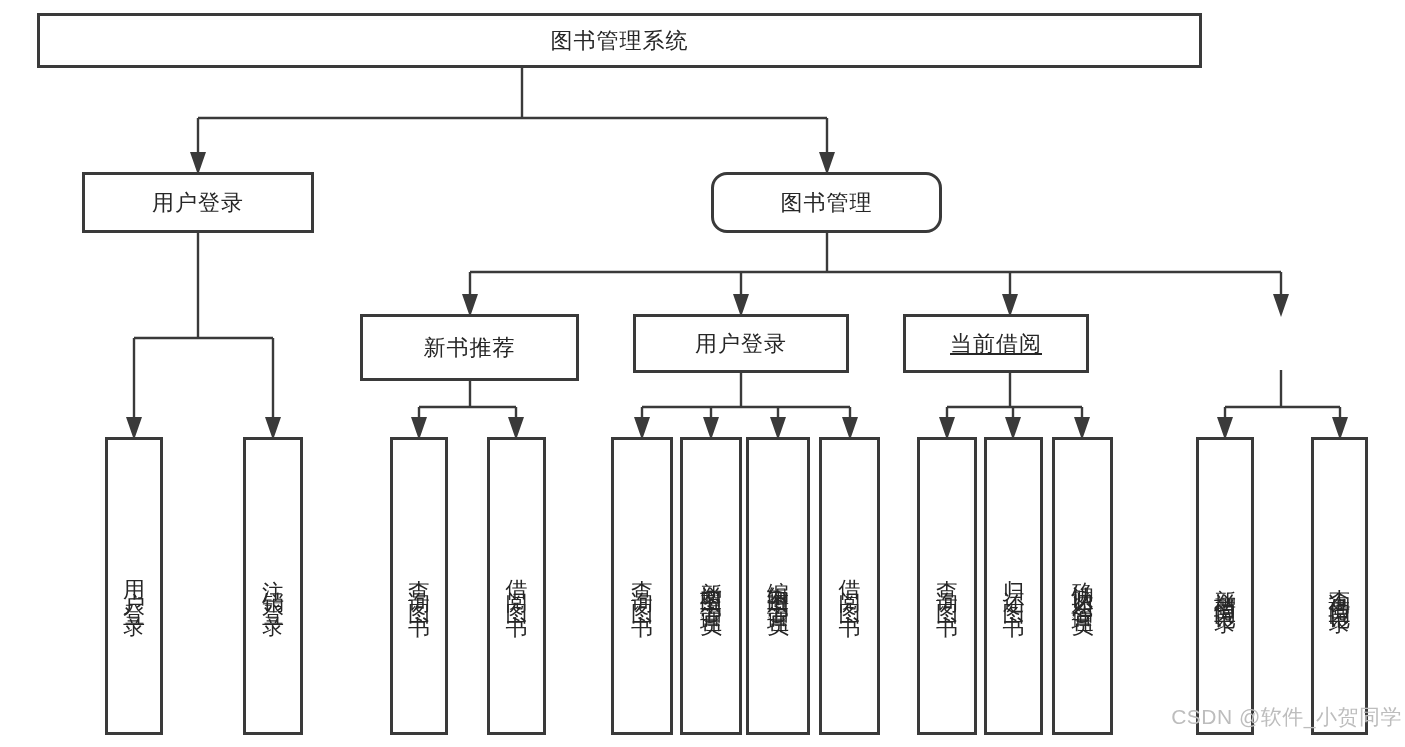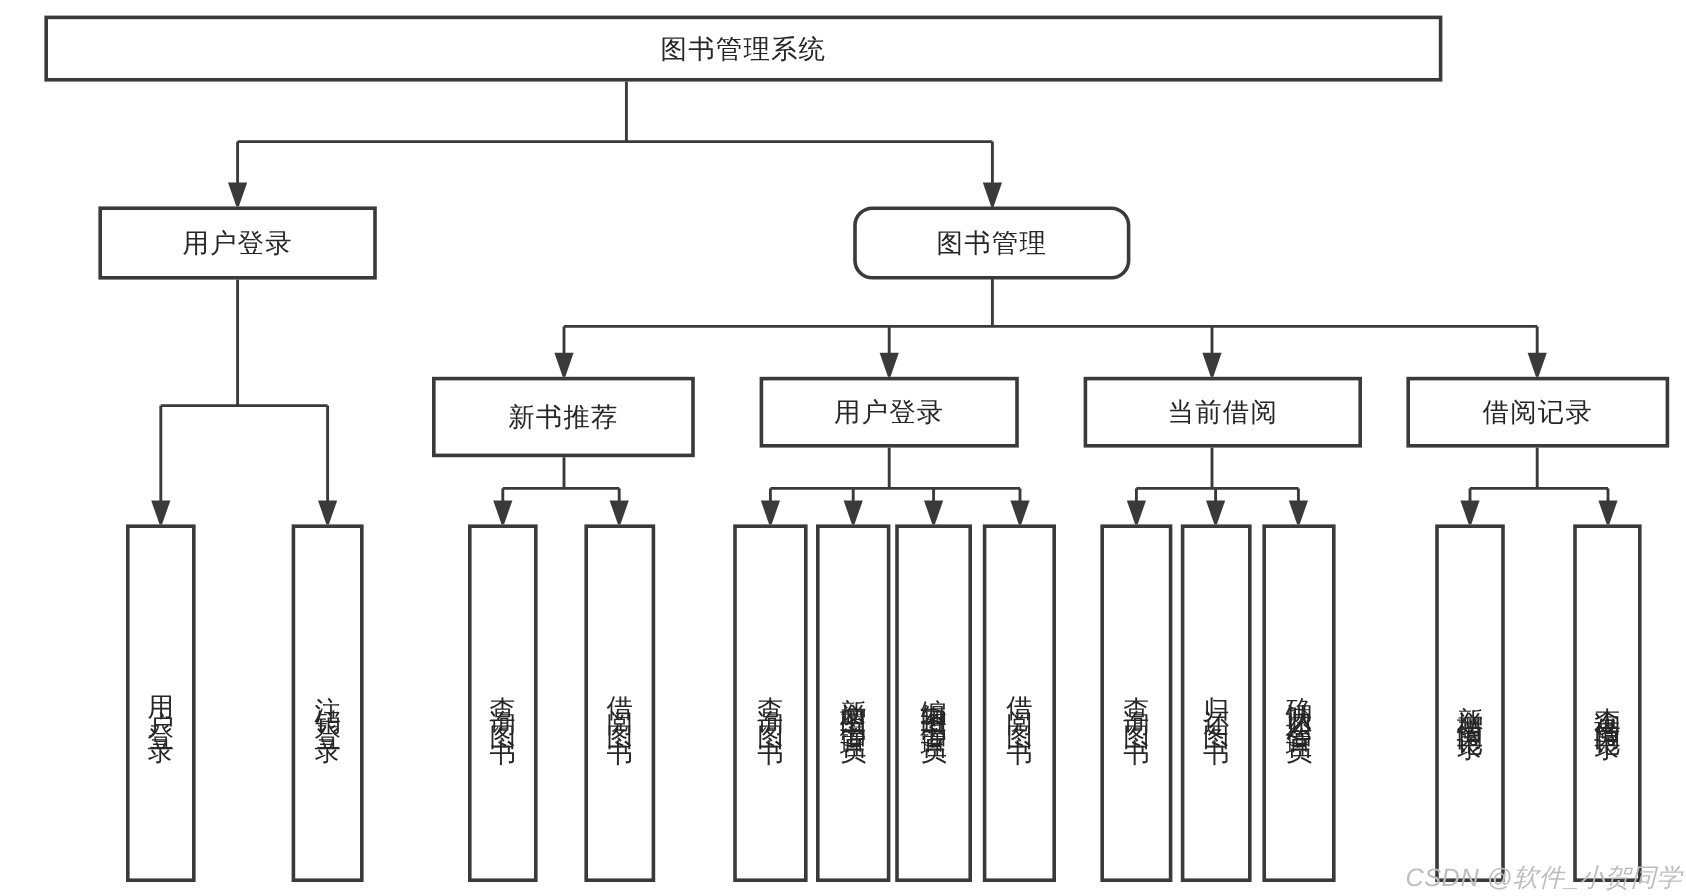--- a/index.html
+++ b/index.html
@@ -17,22 +17,22 @@
     display:flex; align-items:center; justify-content:center; z-index:1;
   }
   .hlabel{font-size:22px; letter-spacing:1px; white-space:nowrap;}
   .vtext{
     writing-mode:vertical-rl; text-orientation:mixed;
     font-size:22px; line-height:1.0; white-space:nowrap;
   }
   .ls-short{letter-spacing:0.55em;}
   .ls-long{letter-spacing:0.22em;}
   #watermark{
-    position:absolute; right:3px; bottom:2px; z-index:3;
-    font-size:21px; color:var(--wm); letter-spacing:0.5px; white-space:nowrap;font-style:italic;
+    position:absolute; right:3px; bottom:16px; z-index:3;
+    font-size:21px; color:var(--wm); letter-spacing:0.5px; white-space:nowrap;
   }
 </style>
 </head>
 <body>
 
 <div id="canvas">
 
   <svg id="wires" width="1405" height="747" viewBox="0 0 1405 747">
       <line x1="522" y1="66" x2="522" y2="118" stroke="#3a3a3a" stroke-width="2.4"></line>
       <line x1="198" y1="118" x2="827" y2="118" stroke="#3a3a3a" stroke-width="2.4"></line>
@@ -98,25 +98,22 @@
   <div class="node" style="left:711px;top:172px;width:231px;height:61px;border-radius:16px;">
     <span class="hlabel">图书管理</span>
   </div>
 
   <div class="node" style="left:360px;top:314px;width:219px;height:67px;">
     <span class="hlabel">新书推荐</span>
   </div>
   <div class="node" style="left:633px;top:314px;width:216px;height:59px;">
     <span class="hlabel">用户登录</span>
   </div>
-  <div class="node" style="left:903px;top:314px;width:232px;height:59px;">
+  <div class="node" style="left:903px;top:314px;width:186px;height:59px;text-decoration:underline;">
     <span class="hlabel">当前借阅</span>
-  </div>
-  <div class="node" style="left:1172px;top:314px;width:219px;height:59px;">
-    <span class="hlabel">借阅记录</span>
   </div>
 
   <div class="node" style="left:105px;top:437px;width:58px;height:298px;">
     <span class="vtext ls-short">用户登录</span>
   </div>
   <div class="node" style="left:243px;top:437px;width:60px;height:298px;">
     <span class="vtext ls-short">注销登录</span>
   </div>
 
   <div class="node" style="left:390px;top:437px;width:58px;height:298px;">

